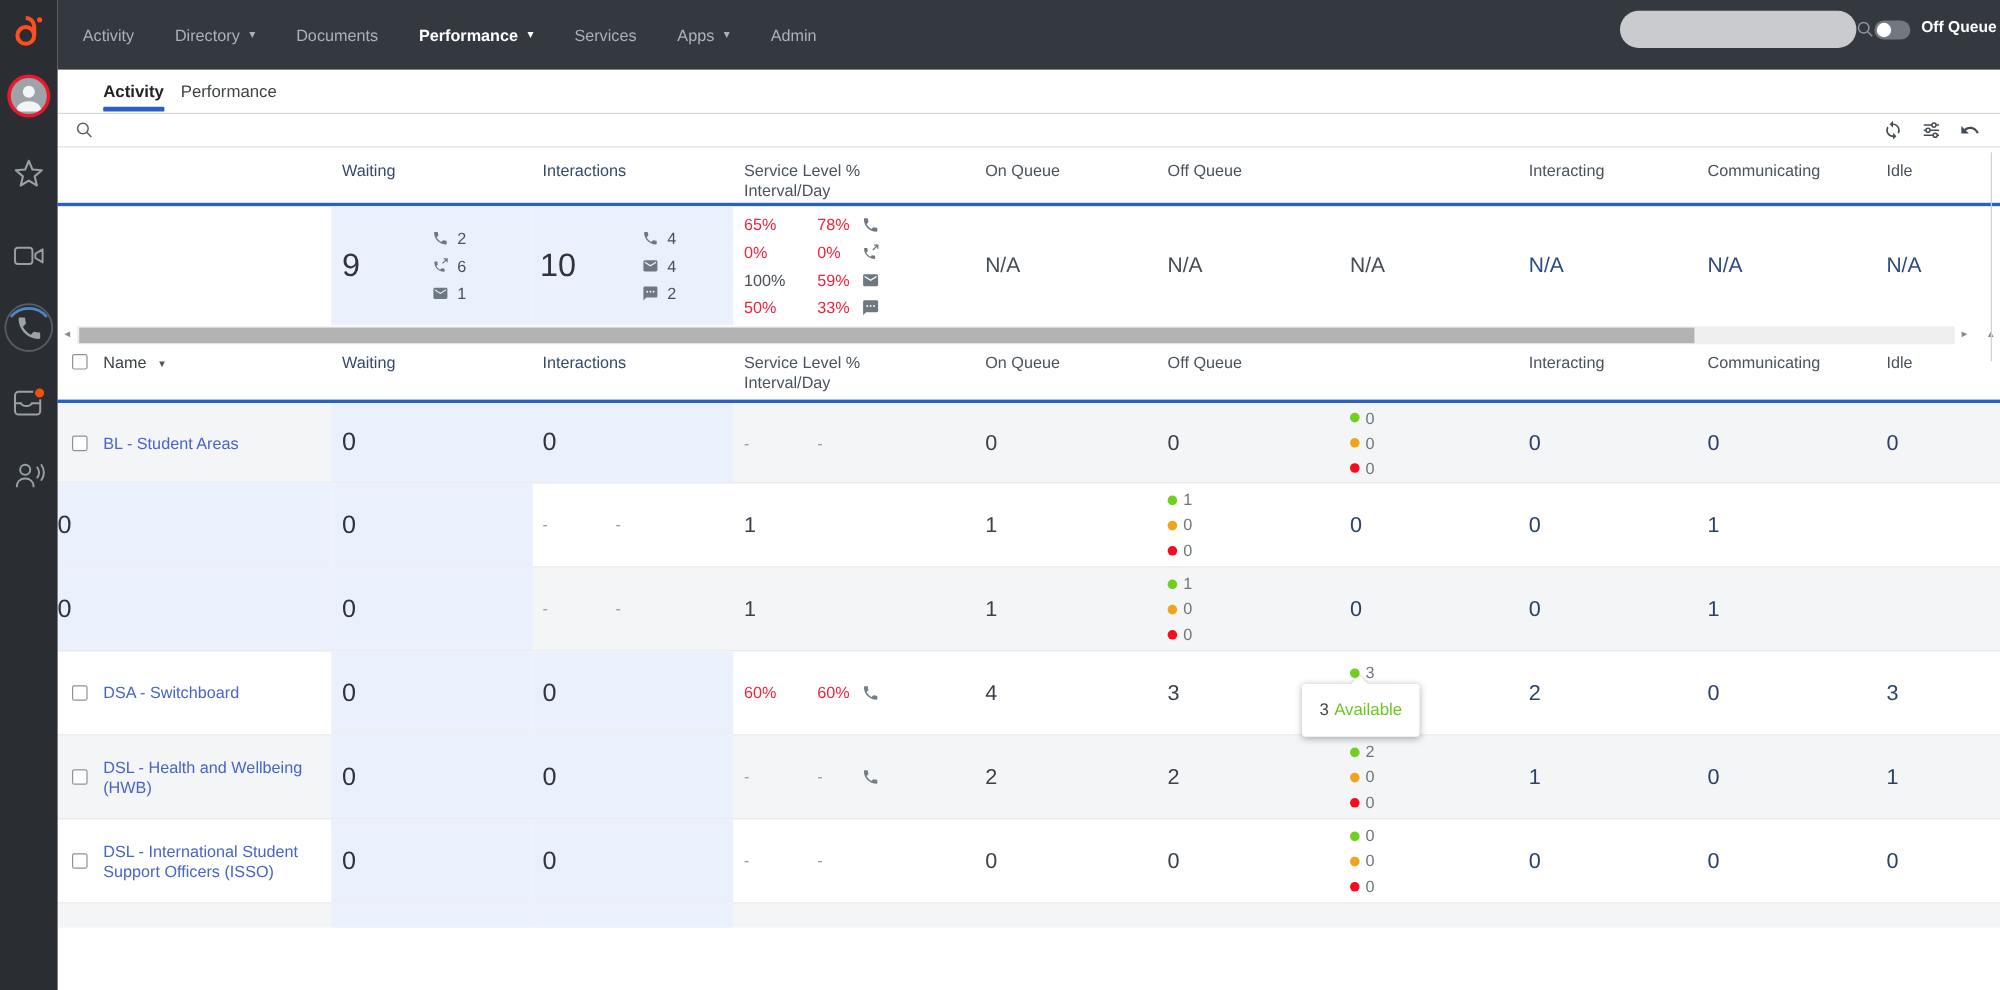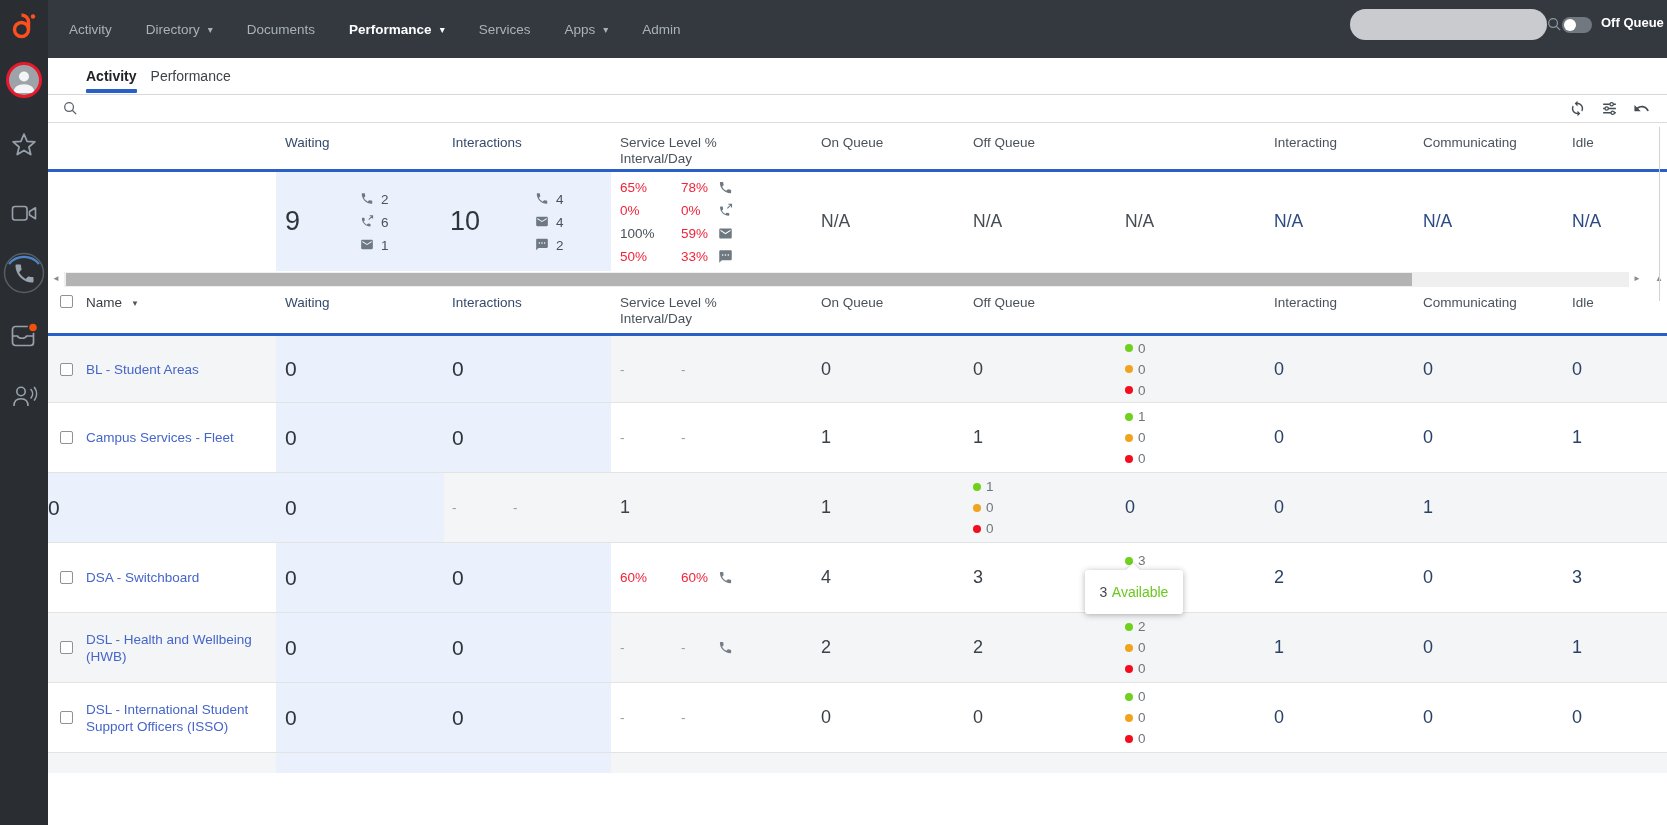--- a/index.html
+++ b/index.html
@@ -436,24 +436,20 @@
     <div class="cell pres">
           <span class="pline"><span class="dot" style="background:#6FD11E"></span>0</span>
           <span class="pline"><span class="dot" style="background:#F0A41E"></span>0</span>
           <span class="pline"><span class="dot" style="background:#F30D1E"></span>0</span>
         </div>
     <div class="cell nav2">0</div>
     <div class="cell nav2">0</div>
     <div class="cell nav2">0</div>
   </div>
       <div class="trow grid">
-    <div class="cell namec">
-          <span class="cb"></span>
-          <a class="qlink">Campus Services - Fleet</a>
-        </div>
     <div class="cell tint">
           <span class="num0">0</span>
         </div>
     <div class="cell tint">
           <span class="num0">0</span>
         </div>
     <div class="cell slc">
           <span class="slv1 dash">-</span>
           <span class="slv2 dash">-</span>
         </div>

